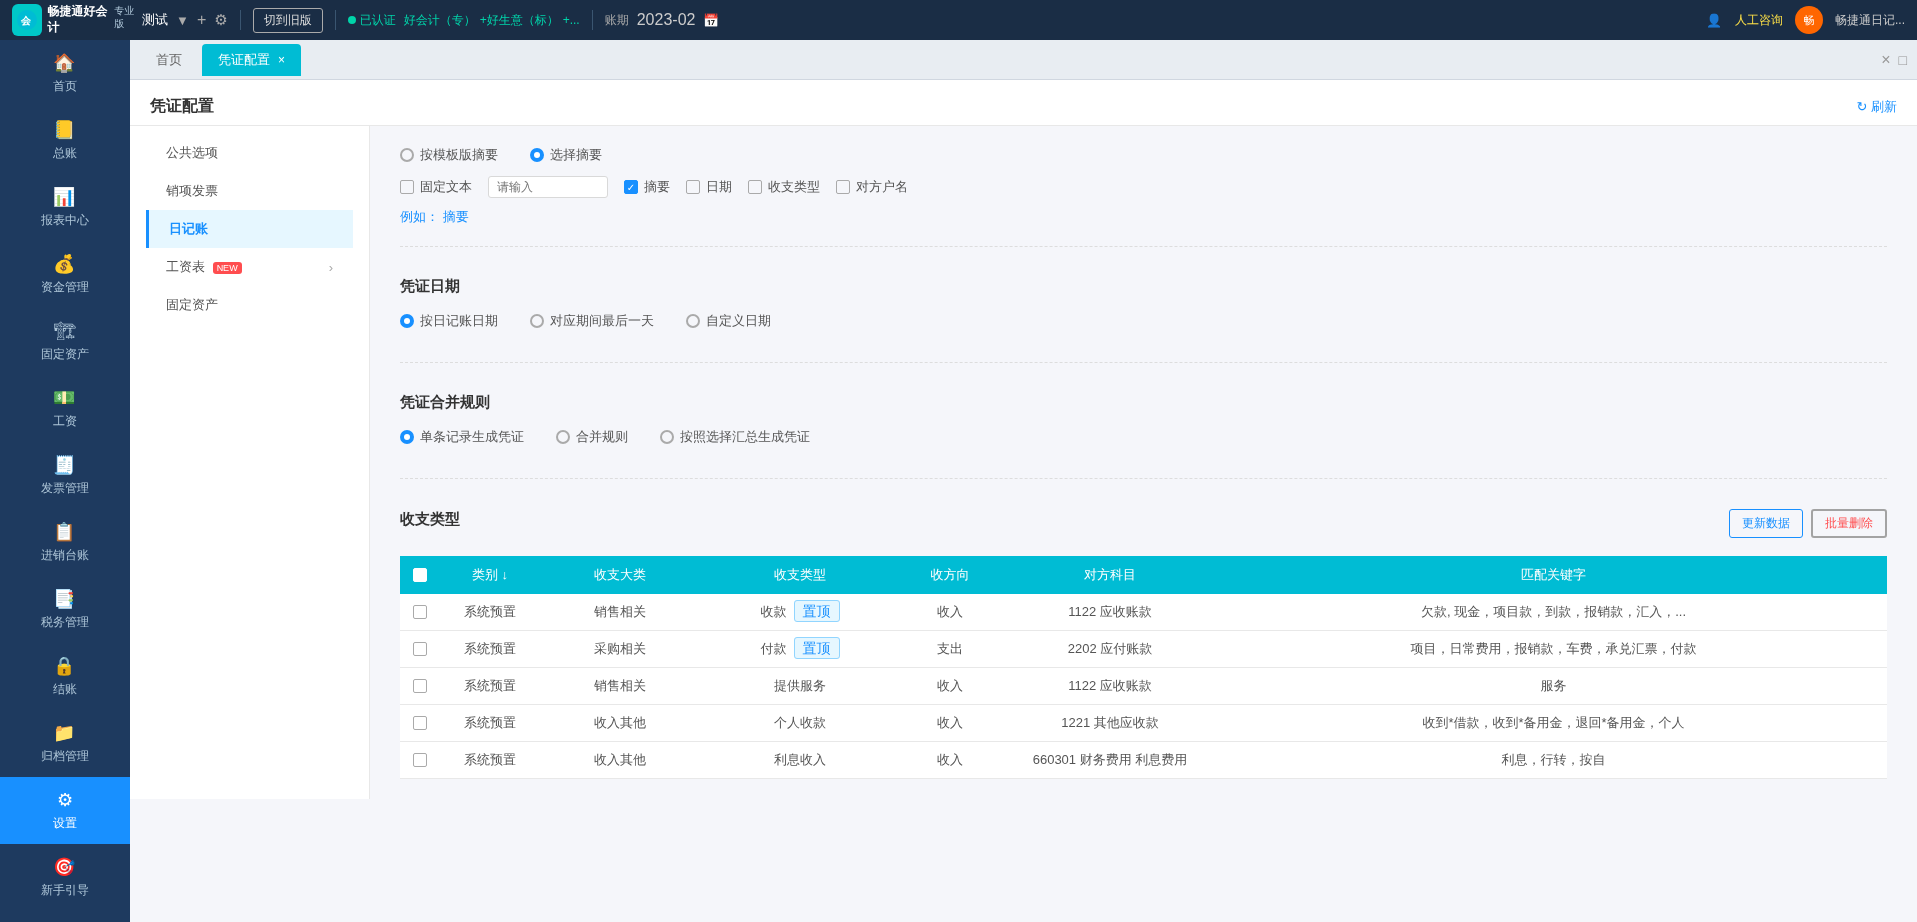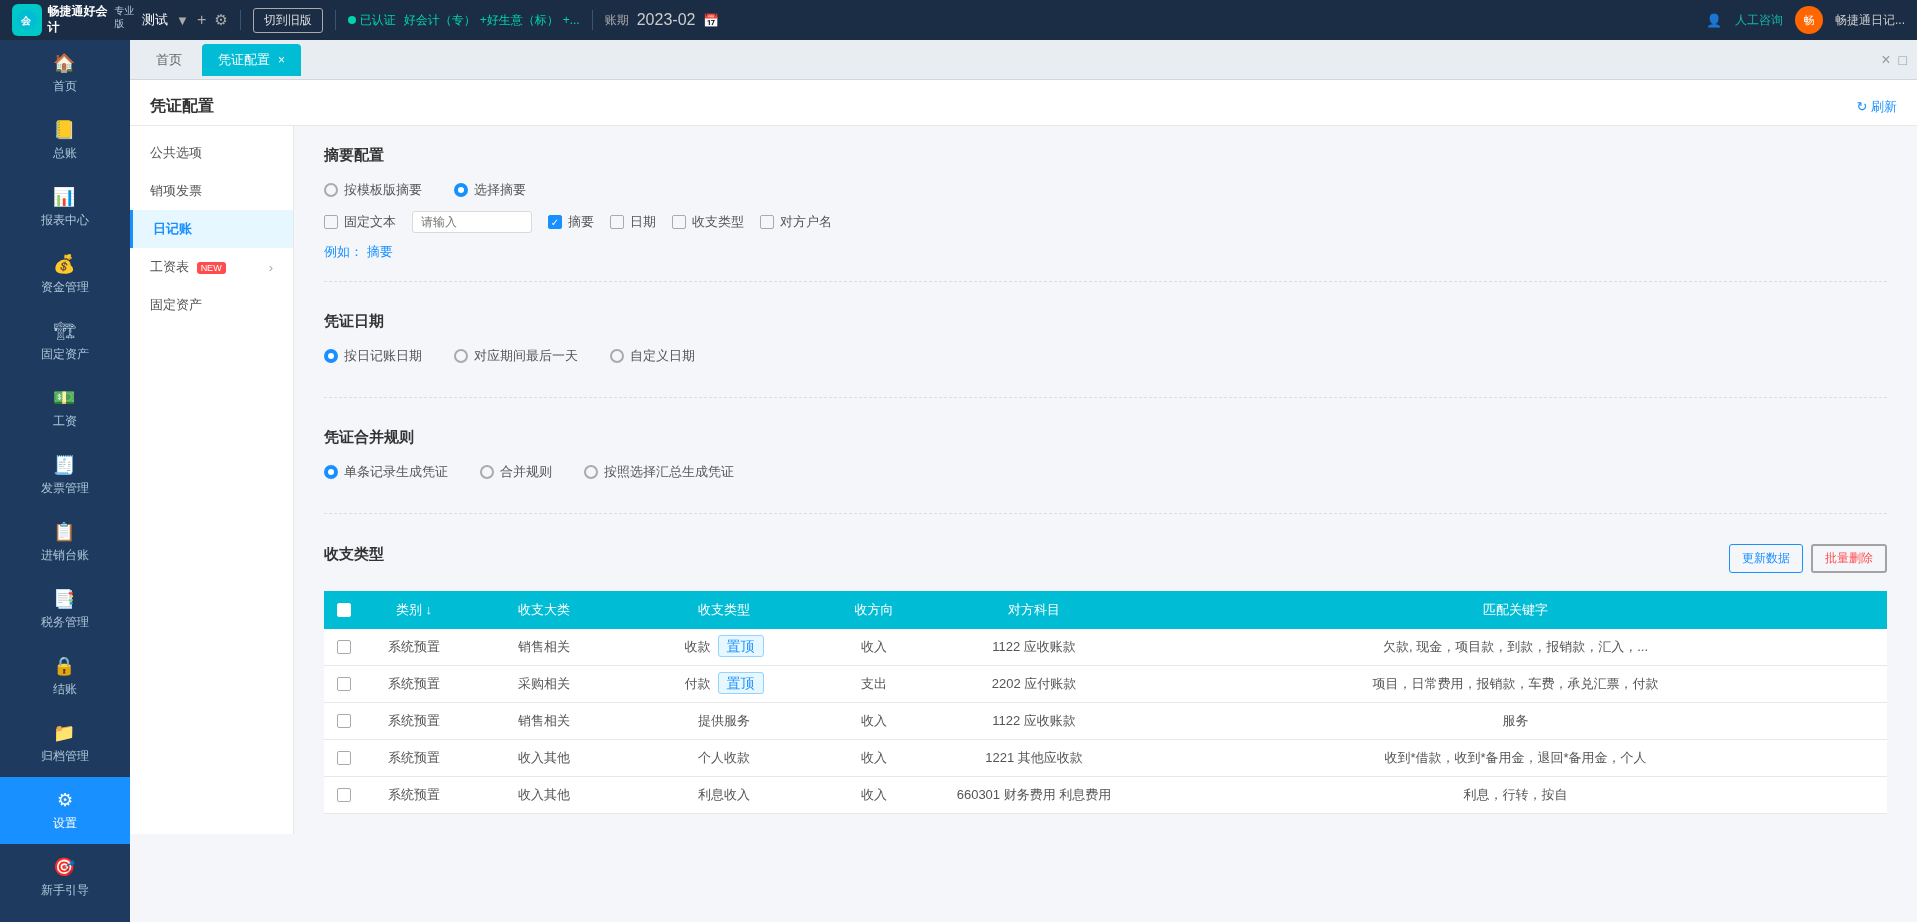--- a/index.html
+++ b/index.html
@@ -13,21 +13,21 @@
     .content-area { flex: 1; display: flex; flex-direction: column; overflow: hidden; }
     .tab-bar { height: 40px; background: #e8edf2; display: flex; align-items: center; padding: 0 10px; gap: 4px; border-bottom: 1px solid #d0d7e0; }
     .page-content { flex: 1; overflow-y: auto; background: #f5f6fa; }
     .app-logo { display: flex; align-items: center; gap: 6px; width: 130px; }
     .logo-icon { width: 32px; height: 32px; background: #00c8c8; border-radius: 6px; display: flex; align-items: center; justify-content: center; color: white; font-size: 10px; font-weight: bold; }
     .app-name { font-size: 12px; color: #b0c8e0; line-height: 1.3; }
     .btn-switch { border: 1px solid #aaa; background: transparent; color: #ddd; padding: 3px 10px; border-radius: 3px; cursor: pointer; font-size: 12px; }
     .status-badge { display: flex; align-items: center; gap: 4px; color: #00d4aa; font-size: 12px; }
     .status-dot { width: 8px; height: 8px; background: #00d4aa; border-radius: 50%; }
     .top-right { display: flex; align-items: center; gap: 12px; }
-    .service-btn { color: #14b8a6; font-size: 12px; cursor: pointer; }
+    .service-btn { color: #fde047; font-size: 12px; cursor: pointer; }
     .user-avatar { width: 28px; height: 28px; border-radius: 50%; background: #ff6600; display: flex; align-items: center; justify-content: center; color: white; font-size: 11px; }
     .user-name { color: #ccc; font-size: 12px; }
 
     
     .sidebar-item { display: flex; flex-direction: column; align-items: center; padding: 12px 8px; cursor: pointer; color: #aec6d8; font-size: 12px; gap: 4px; }
     .sidebar-item.active { background: #1890ff; color: #fff; }
     .sidebar-icon { font-size: 18px; }
 
     
     .tab-item { height: 32px; display: flex; align-items: center; padding: 0 16px; background: #fff; border-radius: 4px 4px 0 0; cursor: pointer; font-size: 13px; color: #666; gap: 8px; }
@@ -36,21 +36,21 @@
     .tab-close { font-size: 12px; color: #999; cursor: pointer; }
     .tab-item.active .tab-close { color: #fff; }
 
     
     .page-header { display: flex; align-items: center; justify-content: space-between; padding: 16px 20px 8px; background: #fff; border-bottom: 1px solid #e8e8e8; }
     .page-title { font-size: 16px; font-weight: bold; color: #333; }
     .refresh-btn { color: #1890ff; cursor: pointer; font-size: 13px; }
 
     
     .config-layout { display: flex; gap: 0; flex: 1; }
-    .config-sidebar { width: 164px; background: #fff; border-right: 1px solid #e8e8e8; padding: 8px 0; flex-shrink: 0; }
+    .config-sidebar { width: 240px; background: #fff; border-right: 1px solid #e8e8e8; padding: 8px 16px; flex-shrink: 0; }
     .config-sidebar-item { padding: 10px 20px; cursor: pointer; color: #555; font-size: 13px; position: relative; }
     .config-sidebar-item.active { background: #e6f7ff; color: #1890ff; border-left: 3px solid #1890ff; font-weight: bold; }
     .new-badge { background: #ff4d4f; color: white; font-size: 9px; padding: 1px 4px; border-radius: 3px; margin-left: 4px; }
     .config-sidebar-item .arrow { float: right; color: #aaa; }
 
     
     .config-main { flex: 1; padding: 20px 30px; overflow-y: auto; }
 
     
     .section { margin-bottom: 30px; padding-bottom: 20px; border-bottom: 1px dashed #ddd; }
@@ -257,21 +257,20 @@
               <span class="arrow">›</span>
             </div>
             <div class="config-sidebar-item">
               <span>固定资产</span>
             </div>
           </div>
 
           <div class="config-main">
 
             <div class="section">
-              <div class="section-title">摘要配置</div>
               <div class="radio-group">
                 <label class="radio-item">
                   <div class="radio-circle"></div>
                   <span>按模板版摘要</span>
                 </label>
                 <label class="radio-item">
                   <div class="radio-circle selected"></div>
                   <span>选择摘要</span>
                 </label>
               </div>

